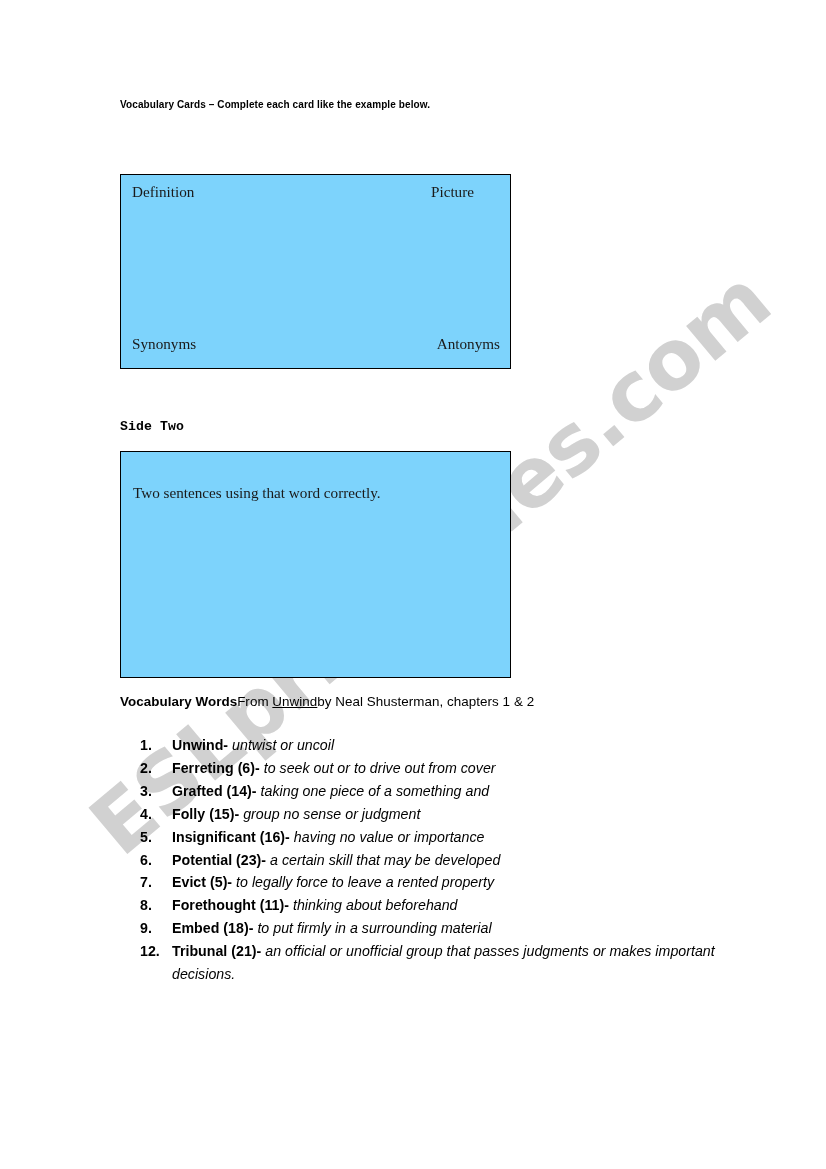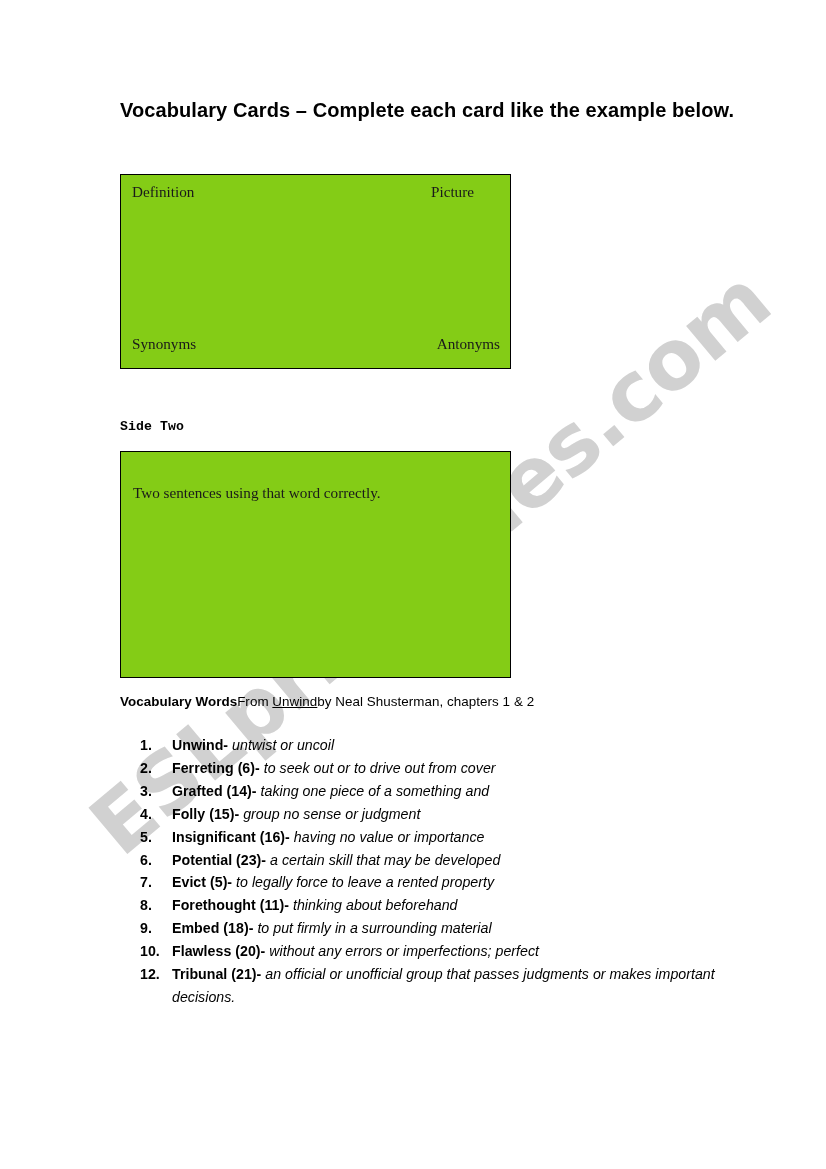--- a/index.html
+++ b/index.html
@@ -45,42 +45,42 @@
   
   #content {
     position: relative;
     z-index: 10;
   }
 
   .doc-title {
     position: absolute;
     left: 120px;
     top: 99px;
-    font-size: 20px;
+    font-size: 10px;
     font-weight: bold;
     letter-spacing: 0.1px;
     white-space: nowrap;
   }
 
   .side-label {
     position: absolute;
     left: 120px;
     font-size: 13.2px;
     font-weight: bold;
     letter-spacing: 0.1px;
     white-space: nowrap;
   }
   #side-one-label { top: 143px; margin-top: 42px; }
   #side-two-label { top: 419px; font-family: Liberation Mono, monospace; }
 
   
   .card-box {
     position: absolute;
     border: 1.5px solid #000000;
-    background: #84cc16;
+    background: #7dd3fc;
     box-sizing: border-box;
   }
   #card-one {
     left: 120px;
     top: 174px;
     width: 391px;
     height: 195px;
   }
   #card-two {
     left: 120px;
@@ -219,23 +219,19 @@
         </li>
         <li class="vocab-item">
           <span class="vocab-num">8.</span>
           <span class="vocab-body"><span class="vocab-term">Forethought (11)-</span><span class="vocab-def"> thinking about beforehand</span></span>
         </li>
         <li class="vocab-item">
           <span class="vocab-num">9.</span>
           <span class="vocab-body"><span class="vocab-term">Embed (18)-</span><span class="vocab-def"> to put firmly in a surrounding material</span></span>
         </li>
         <li class="vocab-item">
-          <span class="vocab-num">10.</span>
-          <span class="vocab-body"><span class="vocab-term">Flawless (20)-</span><span class="vocab-def"> without any errors or imperfections; perfect</span></span>
-        </li>
-        <li class="vocab-item">
           <span class="vocab-num">12.</span>
           <span class="vocab-body"><span class="vocab-term">Tribunal (21)-</span><span class="vocab-def"> an official or unofficial group that passes judgments or makes important decisions.</span></span>
         </li>
       </ol>
 
   </div>
 </div>
 
 </body></html>

